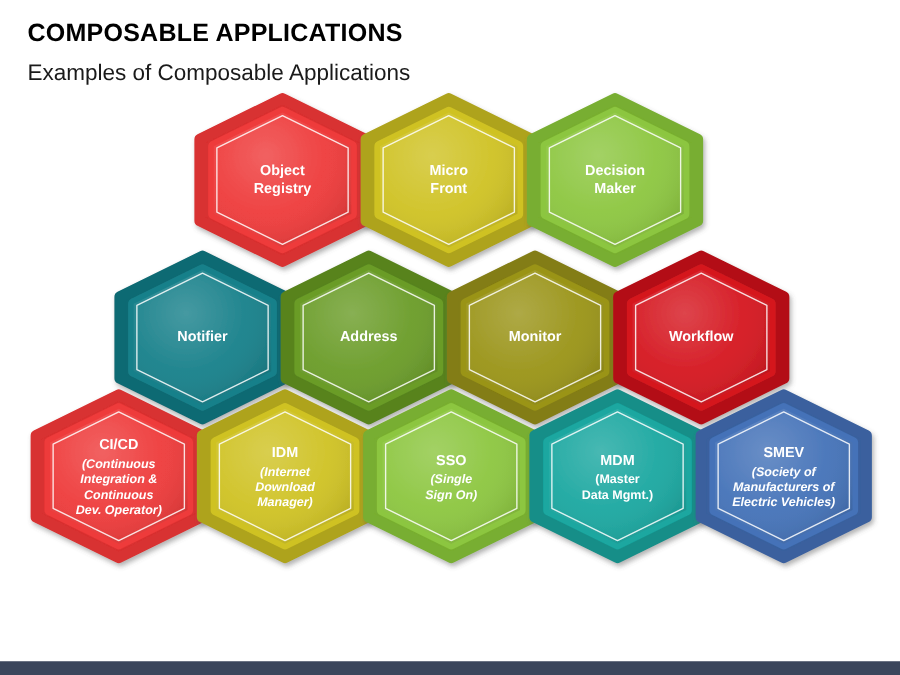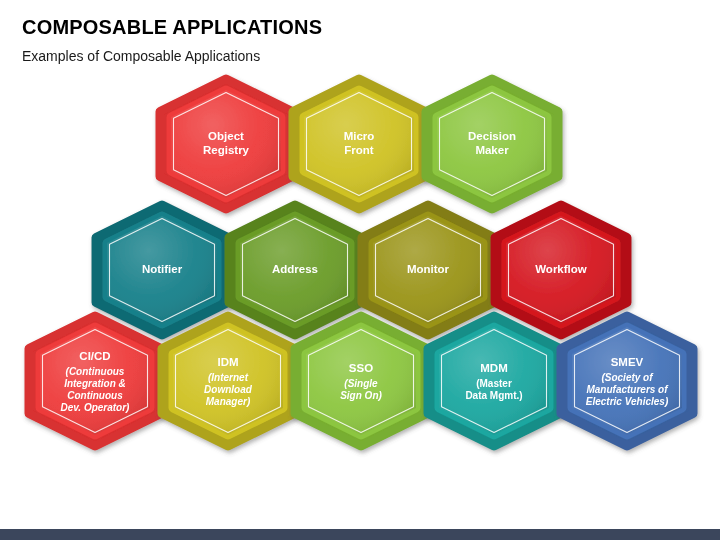--- a/index.html
+++ b/index.html
@@ -29,21 +29,21 @@
     font-size: 20px;
     font-weight: bold;
     letter-spacing: 0.2px;
     color: #000000;
     white-space: nowrap;
   }
   #subtitle {
     position: absolute;
     left: 22px;
     top: 48px;
-    font-size: 14px;
+    font-size: 18px;
     font-weight: normal;
     color: #1a1a1a;
     white-space: nowrap;
   }
   #diagram {
     position: absolute;
     left: 0;
     top: 70px;
     width: 720px;
     height: 400px;

